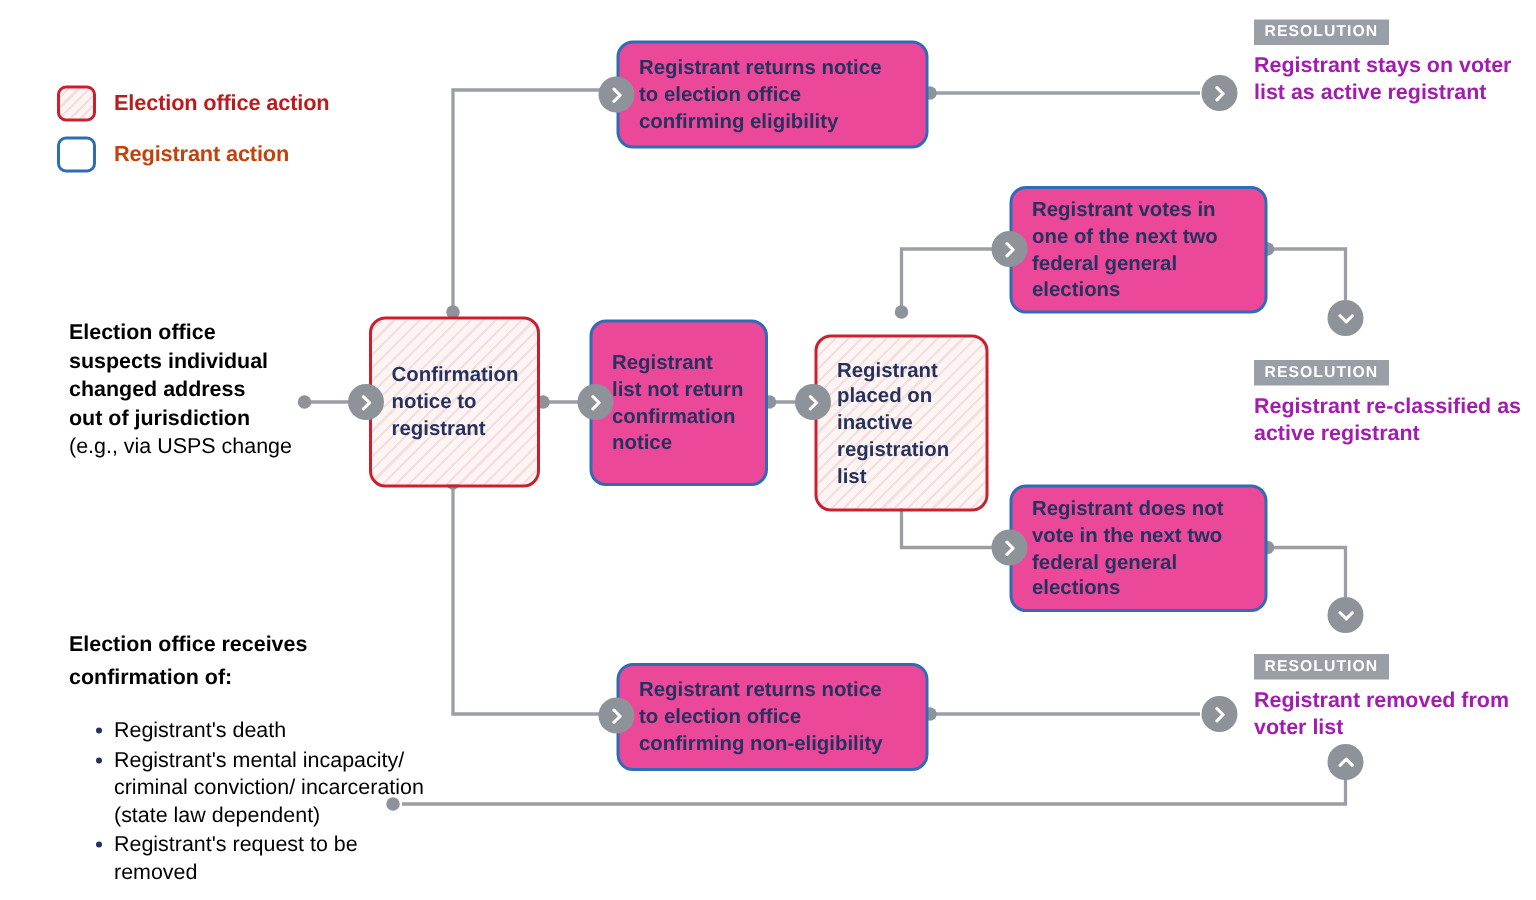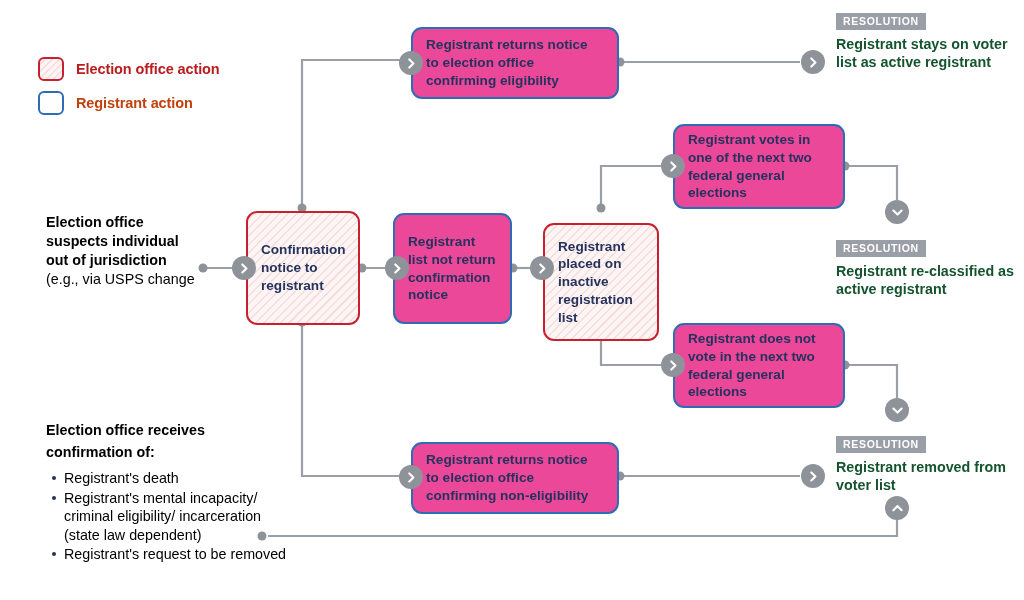--- a/index.html
+++ b/index.html
@@ -26,21 +26,21 @@
   .legend-label.blue{color:#c2410c;}
 
   
   .navy{color:#000000;}
   .lead{position:absolute;left:46px;top:213px;width:200px;font-size:14.3px;line-height:1.33;}
   .lead b{font-weight:bold;display:block;}
   .lead .sub{font-weight:normal;display:block;}
 
   .recv{position:absolute;left:46px;top:421px;width:260px;font-size:14.3px;line-height:1.33;}
   .recv .hd{font-weight:bold;display:block;margin-bottom:7px;}
-  .recv ul{list-style:none;margin:4px;padding:0;}
+  .recv ul{list-style:none;margin:16px;padding:0;}
   .recv li{position:relative;padding-left:14px;margin-bottom:1px;line-height:1.3;}
   .recv li:before{
     content:"";position:absolute;left:2px;top:7px;
     width:4px;height:4px;border-radius:50%;background:#25325E;
   }
 
   
   .box{
     position:absolute;box-sizing:border-box;border-radius:11px;
     display:flex;align-items:center;
@@ -55,21 +55,21 @@
   .box.blue{border:2.5px solid #2E6DB4;background:#ec4899;}
 
   
   .res{position:absolute;width:180px;}
   .res-badge{
     display:inline-block;background:#9A9EA6;color:#ffffff;
     font-size:10.5px;font-weight:bold;letter-spacing:0.7px;
     padding:2px 7px 3px;
   }
   .res-text{
-    margin-top:5px;font-size:14.3px;font-weight:bold;line-height:1.28;color:#14532d;
+    margin-top:5px;font-size:14.3px;font-weight:bold;line-height:1.28;color:#a21caf;
   }
 
   
   .chev{
     position:absolute;width:24px;height:24px;border-radius:50%;
     background:#8E9399;display:flex;align-items:center;justify-content:center;
   }
   .chev svg{display:block;}
 </style>
 </head>
@@ -127,34 +127,35 @@
     </div>
     <div class="legend-row">
       <span class="legend-swatch blue"></span>
       <span class="legend-label blue">Registrant action</span>
     </div>
   </div>
 
   <div class="lead navy">
     <b>Election office</b>
     <b>suspects individual</b>
+    <b>changed address</b>
     <b>out of jurisdiction</b>
     <span class="sub">(e.g., via USPS change</span>
   </div>
 
   <div class="recv navy">
     <span class="hd">Election office receives</span>
     <span class="hd" style="margin-top:-4px;">confirmation of:</span>
     <ul>
       <li>
         <span>Registrant's death</span>
       </li>
       <li>
         <span>Registrant's mental incapacity/</span><br>
-        <span>criminal eligibility/ incarceration</span><br>
+        <span>criminal conviction/ incarceration</span><br>
         <span>(state law dependent)</span>
       </li>
       <li>
         <span>Registrant's request to be removed</span>
       </li>
     </ul>
   </div>
 
   <div class="box red" style="left:246px;top:211px;width:114px;height:114px;">
     <span class="txt">Confirmation notice to registrant</span>

